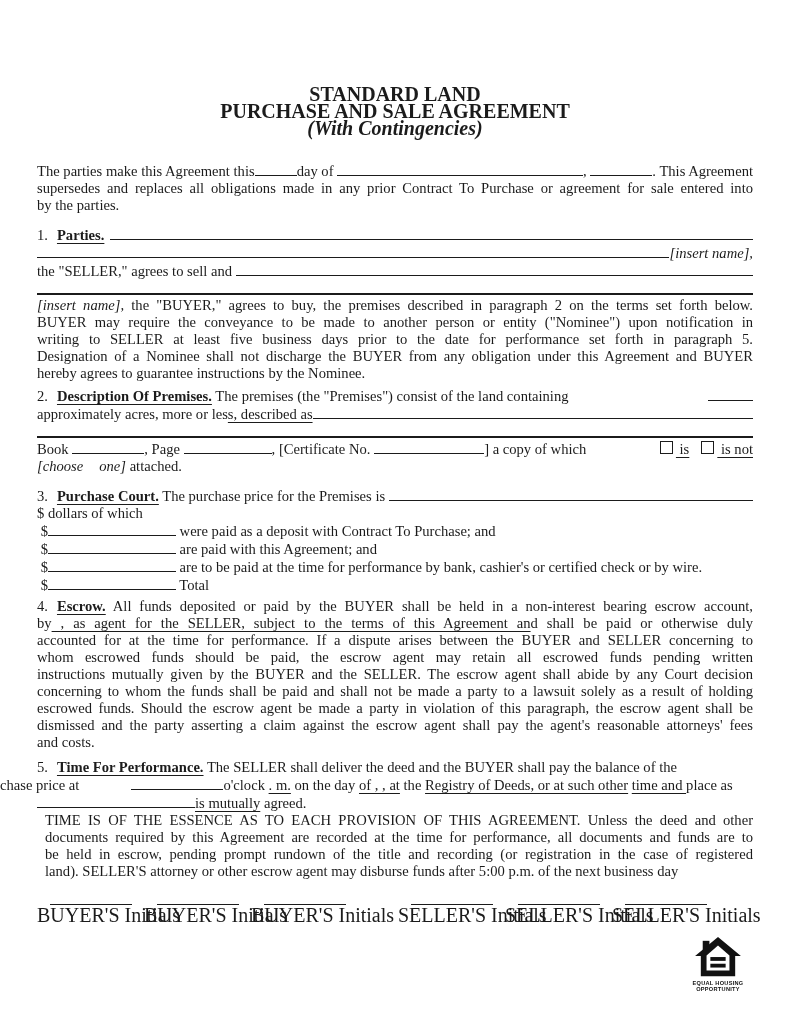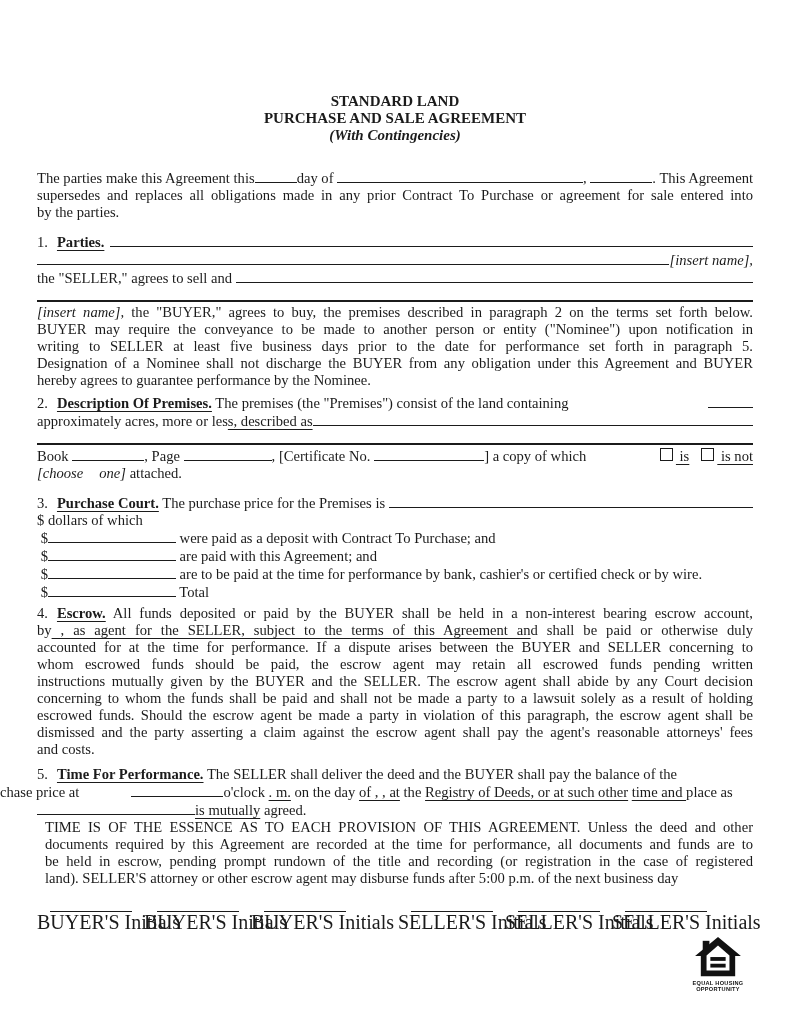--- a/index.html
+++ b/index.html
@@ -1,20 +1,20 @@
 <!DOCTYPE html>
 <html><head>
 <meta charset="utf-8">
 <style>
   html,body{margin:0;padding:0;}
   body{width:790px;height:1022px;background:#ffffff;color:#1b1b1b;
        font-family:"Liberation Serif",serif;font-size:14.6px;}
   .page{position:relative;width:790px;height:1022px;box-sizing:border-box;
         padding:86px 37px 0 37px;line-height:17px;overflow:hidden;}
-  .title{text-align:center;font-weight:bold;font-size:15px;margin-top:7px;}
+  .title{text-align:center;font-weight:bold;font-size:20px;}
   .title .ital{font-style:italic;}
   .sec{margin-top:12px;}
   .m-intro{margin-top:25px;}
   .m-s1{margin-top:12px;}
   .m-s2{margin-top:5px;}
   .m-s3{margin-top:12px;}
   .m-s4{margin-top:4px;}
   .m-s5{margin-top:8px;}
   
   .ln{display:flex;align-items:baseline;min-height:17px;}
@@ -89,21 +89,21 @@
         <span class="sg sg-t">the "SELLER," agrees to sell and </span>
         <span class="blank fill"></span>
       </div>
     <div class="ln">
         <span class="blank fill thick"></span>
       </div>
     <div class="lj"><span class="sg sg-i">[insert name],</span><span class="sg sg-t"> the "BUYER," agrees to buy, the premises described in paragraph 2 on the terms set forth below.</span></div>
     <div class="lj">BUYER may require the conveyance to be made to another person or entity ("Nominee") upon notification in</div>
     <div class="lj">writing to SELLER at least five business days prior to the date for performance set forth in paragraph 5.</div>
     <div class="lj">Designation of a Nominee shall not discharge the BUYER from any obligation under this Agreement and BUYER</div>
-    <div class="pl">hereby agrees to guarantee performance by the Nominee.</div>
+    <div class="pl">hereby agrees to guarantee instructions by the Nominee.</div>
   </section>
 
   <section class="sec m-s2">
     <div class="ln">
         <span class="sg sg-t">2.</span>
         <span class="sp" style="width: 9px;"></span>
         <span class="sg sg-bu">Description Of Premises.</span>
         <span class="sg sg-t"> The premises (the "Premises") consist of the land containing</span>
         <span class="sp fill"></span>
         <span class="blank" style="width: 45px;"></span>

